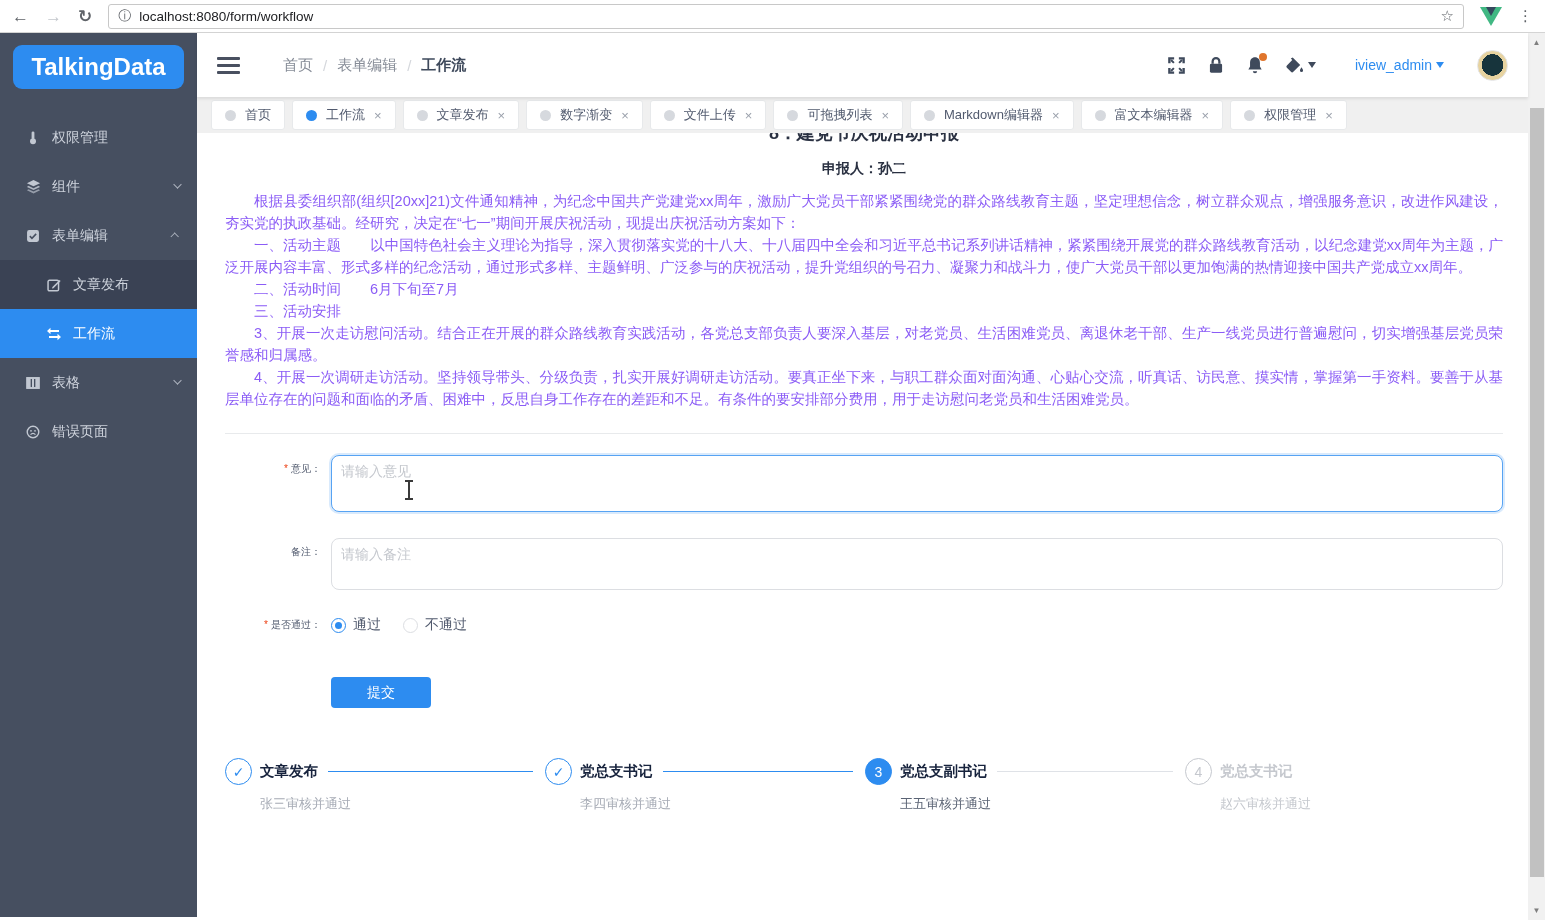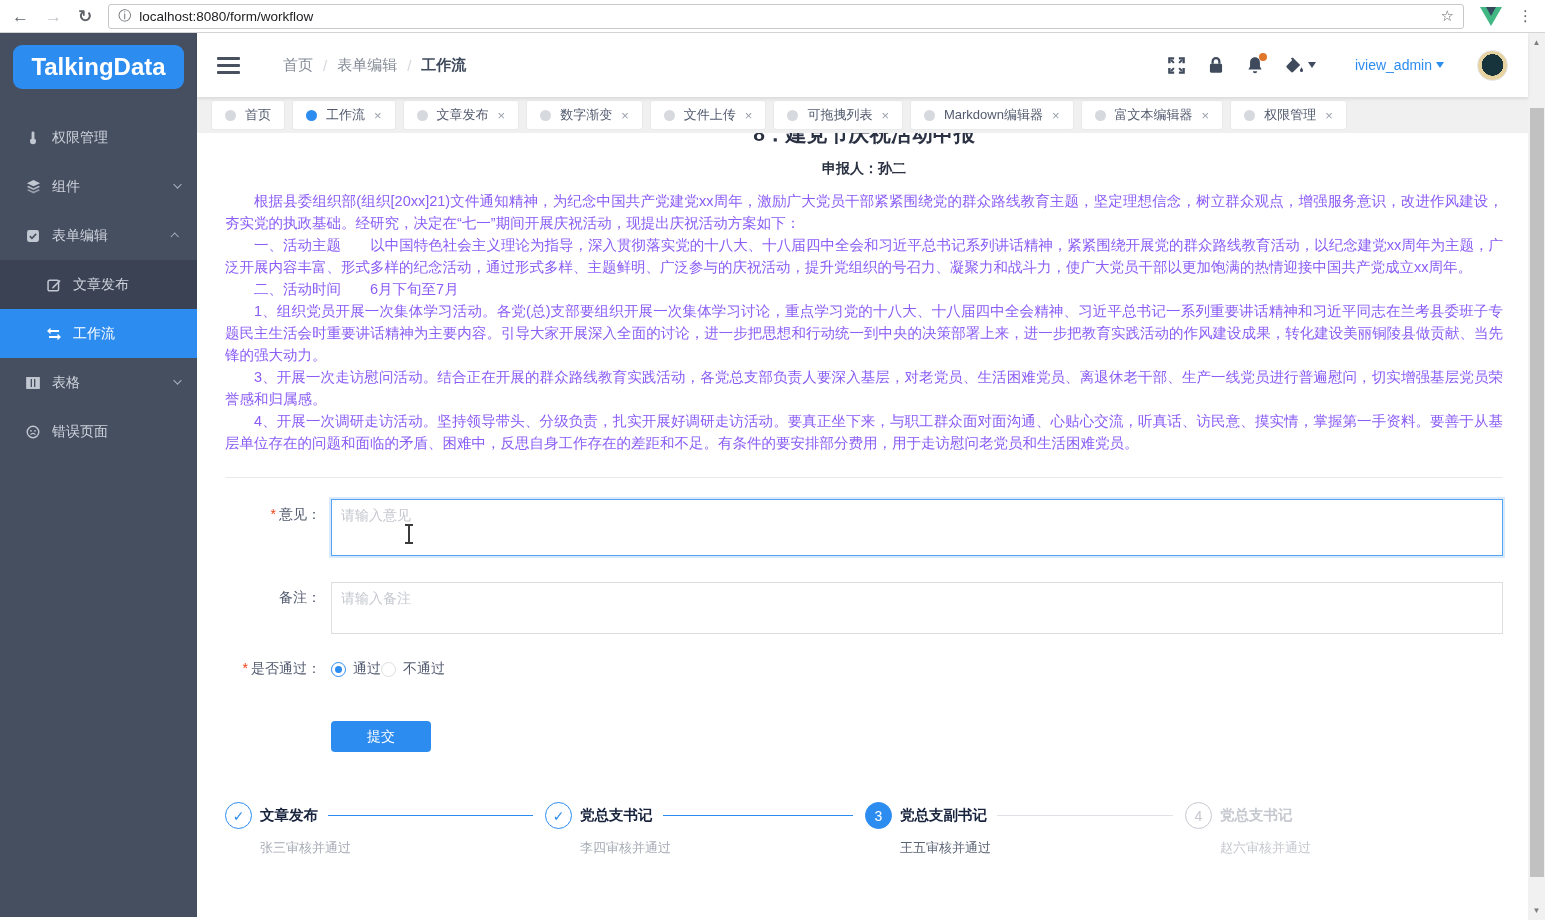--- a/index.html
+++ b/index.html
@@ -75,49 +75,49 @@
     padding:0 14px; gap:7px; flex:none; }
   .tab { height:30px; background:#fff; border:1px solid #e7e9eb; border-radius:3px;
     display:flex; align-items:center; padding:0 13px; font-size:13px; color:#515a6e;
     gap:9px; cursor:pointer; white-space:nowrap; }
   .tab-dot { width:11px; height:11px; border-radius:50%; background:#d6d9de; flex:none; }
   .tab.active .tab-dot { background:#2d8cf0; }
   .tab-close { color:#9aa0ab; font-size:13px; cursor:pointer; }
 
   
   .content { flex:1; overflow:hidden; padding:0 25px 0 28px; position:relative; background:#fff; }
-  .doc-title { margin-top:-13px; text-align:center; font-size:21px; font-weight:bold;
+  .doc-title { margin-top:-13px; text-align:center; font-size:18px; font-weight:bold;
     color:#2a3142; line-height:27px; }
   .applicant { text-align:center; font-weight:bold; font-size:14px; color:#2a3142;
     margin:13px 0 12px; }
   .doc p { margin:0; font-size:14.5px; line-height:22px; color:#8b5cf6;
     text-align:justify; text-indent:2em; }
   .divider { border:none; border-top:1px solid #e8eaec; margin:23px 0 0; }
 
   
   .form { margin-top:21px; }
   .frow { display:flex; margin-bottom:26px; }
-  .flabel { width:96px; flex:none; text-align:right; font-size:14px; color:#515a6e;
+  .flabel { width:96px; flex:none; text-align:right; font-size:10px; color:#515a6e;
     padding-top:7px; }
   .req { color:#ed4014; margin-right:3px; }
   .ffield { flex:1; margin-left:10px; position:relative; }
-  textarea { width:100%; resize:none; border:1px solid #dcdee2; border-radius:0;
+  textarea { width:100%; resize:none; border:1px solid #dcdee2; border-radius:8px;
     padding:7px 9px; font-size:14px; color:#515a6e; font-family:inherit;
     outline:none; background:#fff; display:block; }
   textarea::placeholder { color:#c5c8ce; }
   .focused { border-color:#57a3f3; box-shadow:0 0 0 2px rgba(45,140,240,.18); }
   #opinion { height:57px; } #note { height:52px; }
   .ibeam { position:absolute; left:77px; top:27px; width:2px; height:16px; background:#3a3a3a; }
   .ibeam::before, .ibeam::after { content:""; position:absolute; left:-3px; width:8px;
     height:2px; background:#3a3a3a; }
   .ibeam::before { top:-2px; } .ibeam::after { bottom:-2px; }
 
   .radio-row { align-items:center; margin-bottom:0; }
   .radio-row .flabel { padding-top:0; }
-  .radios { display:flex; align-items:flex-start; margin-left:10px; font-size:14px; color:#515a6e; }
+  .radios { display:flex; align-items:flex-start; gap:22px; margin-left:10px; font-size:14px; color:#515a6e; }
   .radio-opt { display:flex; align-items:center; gap:7px; cursor:pointer; }
   .radio { width:15px; height:15px; border-radius:50%; border:1px solid #dcdee2;
     background:#fff; position:relative; flex:none; }
   .radio.sel { border-color:#2d8cf0; }
   .radio.sel::after { content:""; position:absolute; left:3px; top:3px; right:3px;
     bottom:3px; border-radius:50%; background:#2d8cf0; }
 
   .submit-row { margin:43px 0 0 106px; }
   .submit-btn { width:100px; height:31px; background:#2d8cf0; color:#fff; border:none;
     border-radius:4px; font-size:14px; cursor:pointer; font-family:inherit; }
@@ -339,21 +339,21 @@
     </div>
   </div>
 
   <div class="content">
     <div class="doc">
       <div class="doc-title">8：建党节庆祝活动申报</div>
       <div class="applicant">申报人：孙二</div>
       <p>根据县委组织部(组织[20xx]21)文件通知精神，为纪念中国共产党建党xx周年，激励广大党员干部紧紧围绕党的群众路线教育主题，坚定理想信念，树立群众观点，增强服务意识，改进作风建设，夯实党的执政基础。经研究，决定在“七一”期间开展庆祝活动，现提出庆祝活动方案如下：</p>
       <p>一、活动主题　　以中国特色社会主义理论为指导，深入贯彻落实党的十八大、十八届四中全会和习近平总书记系列讲话精神，紧紧围绕开展党的群众路线教育活动，以纪念建党xx周年为主题，广泛开展内容丰富、形式多样的纪念活动，通过形式多样、主题鲜明、广泛参与的庆祝活动，提升党组织的号召力、凝聚力和战斗力，使广大党员干部以更加饱满的热情迎接中国共产党成立xx周年。</p>
       <p>二、活动时间　　6月下旬至7月</p>
-      <p>1、组织党员开展一次集体学习活动。各党(总)支部要组织开展一次集体学习讨论，重点学习党的十八大、十八届四中全会精神、习近平总书记一系列重要讲话精神和习近平同志在兰考县委班子专题民主生活会时重要讲话精神为主要内容。引导大家开展深入全面的讨论，进一步把思想和行动统一到中央的决策部署上来，进一步把教育实践活动的作风建设成果，转化建设美丽铜陵县做贡献、当先锋的强大动力。</p>
+      <p>三、活动安排</p>
       <p>3、开展一次走访慰问活动。结合正在开展的群众路线教育实践活动，各党总支部负责人要深入基层，对老党员、生活困难党员、离退休老干部、生产一线党员进行普遍慰问，切实增强基层党员荣誉感和归属感。</p>
       <p>4、开展一次调研走访活动。坚持领导带头、分级负责，扎实开展好调研走访活动。要真正坐下来，与职工群众面对面沟通、心贴心交流，听真话、访民意、摸实情，掌握第一手资料。要善于从基层单位存在的问题和面临的矛盾、困难中，反思自身工作存在的差距和不足。有条件的要安排部分费用，用于走访慰问老党员和生活困难党员。</p>
     </div>
 
     <hr class="divider">
 
     <div class="form">
       <div class="frow">
         <div class="flabel">
           <span class="req">*</span><span>意见：</span>

